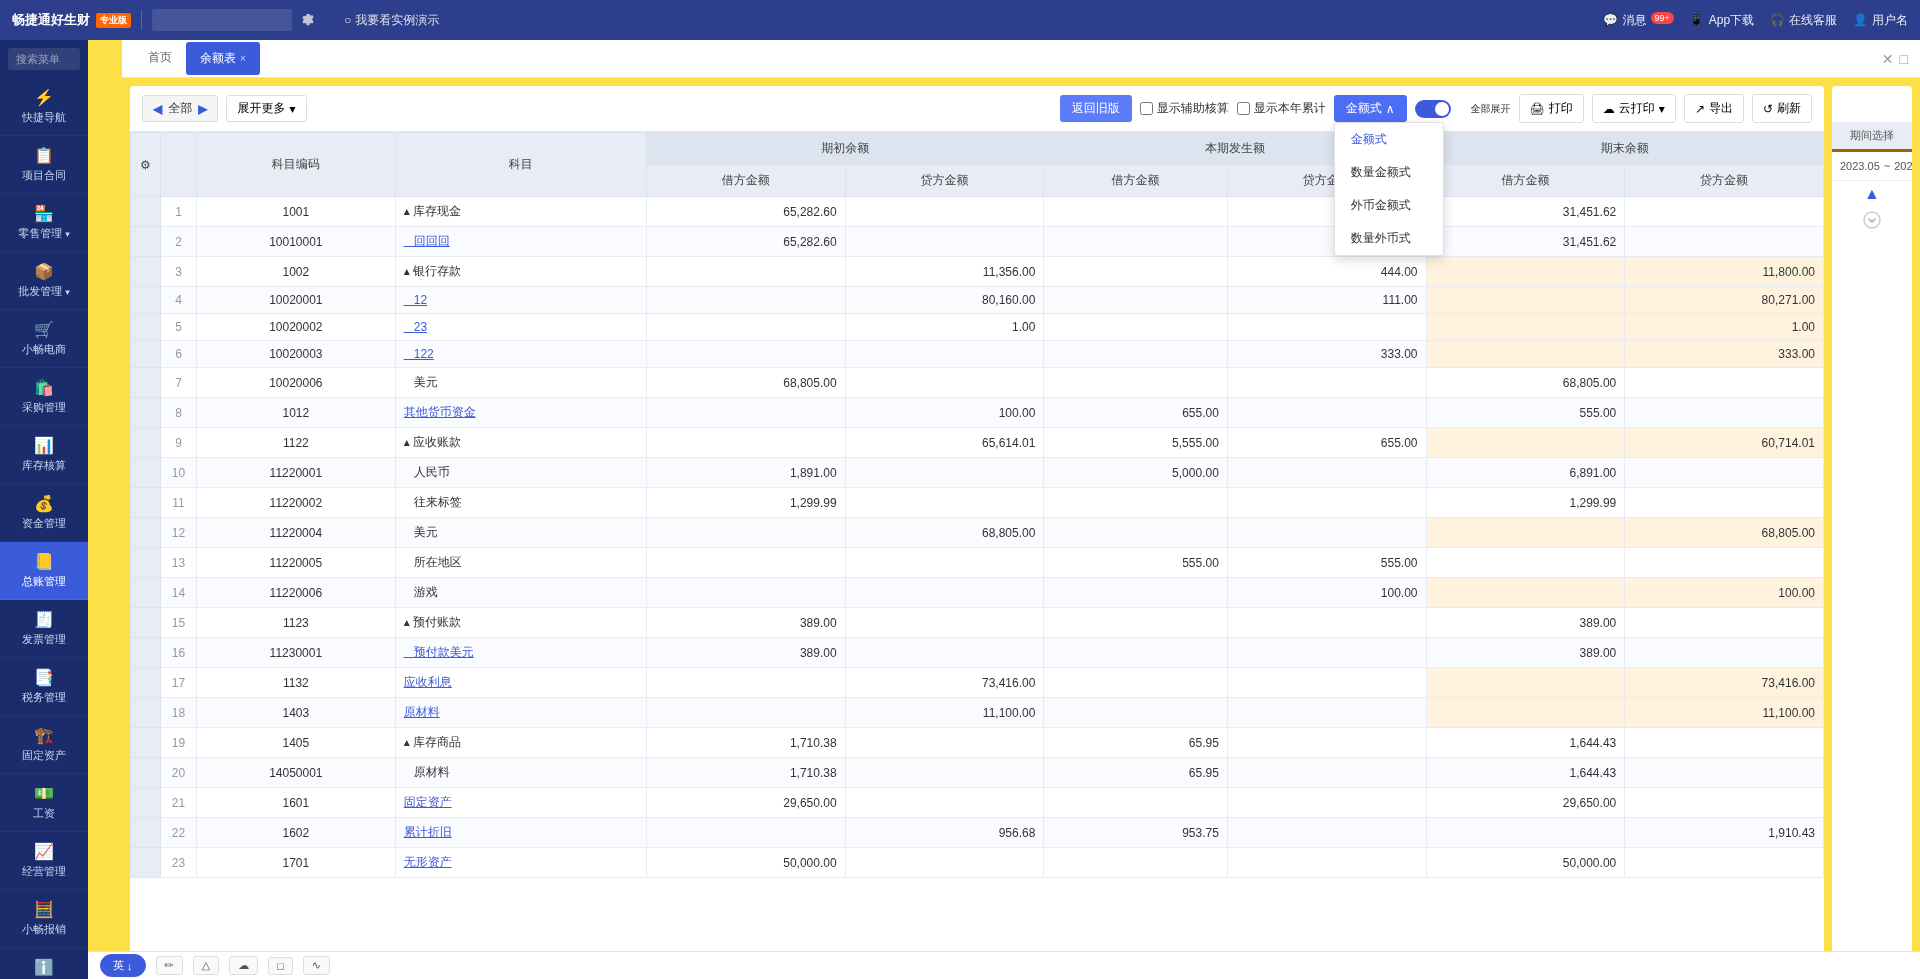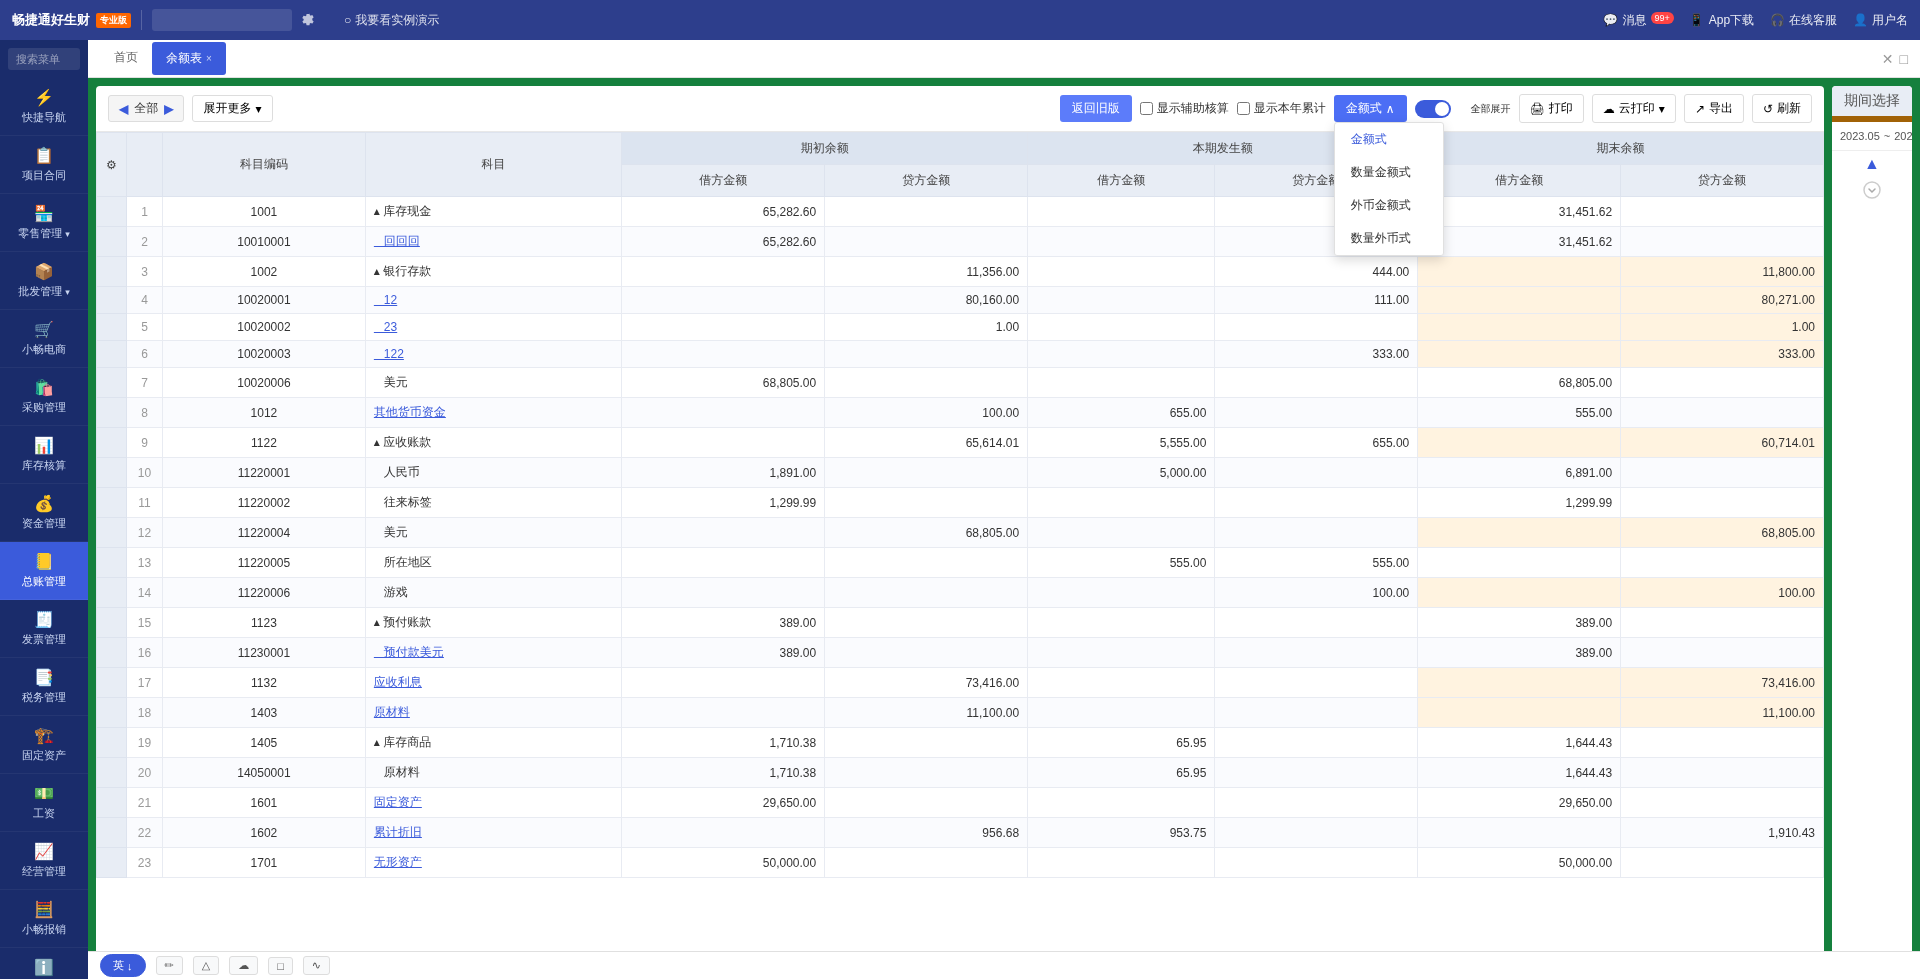--- a/index.html
+++ b/index.html
@@ -59,21 +59,22 @@
 
     
     .main {
       position: fixed;
       top: 40px;
       left: 88px;
       right: 0;
       bottom: 0;
       display: flex;
       flex-direction: column;
-      background: #15803d;
+      background: #fde047;
+      padding-left: 34px;
     }
 
     
     .tab-bar {
       background: #fff;
       border-bottom: 1px solid #e0e0e0;
       display: flex;
       align-items: center;
       padding: 0 12px;
       height: 38px;
@@ -267,23 +268,24 @@
       border-radius: 4px;
       display: flex;
       flex-direction: column;
       overflow: hidden;
       font-size: 11px;
     }
     .right-panel-title {
       background: #e8edf5;
       padding: 6px 4px;
       text-align: center;
-      font-size: 14px;
+      font-size: 11px;
       color: #555;
-      border-bottom: 6px solid #a16207;
+      border-bottom: 3px solid #a16207;
+      margin-top: 36px;
     }
     .date-section { padding: 4px 0; }
     .date-year {
       background: #f0f4ff;
       padding: 4px 8px;
       font-size: 11px;
       color: #3b5bdb;
       font-weight: bold;
     }
     .date-month {

